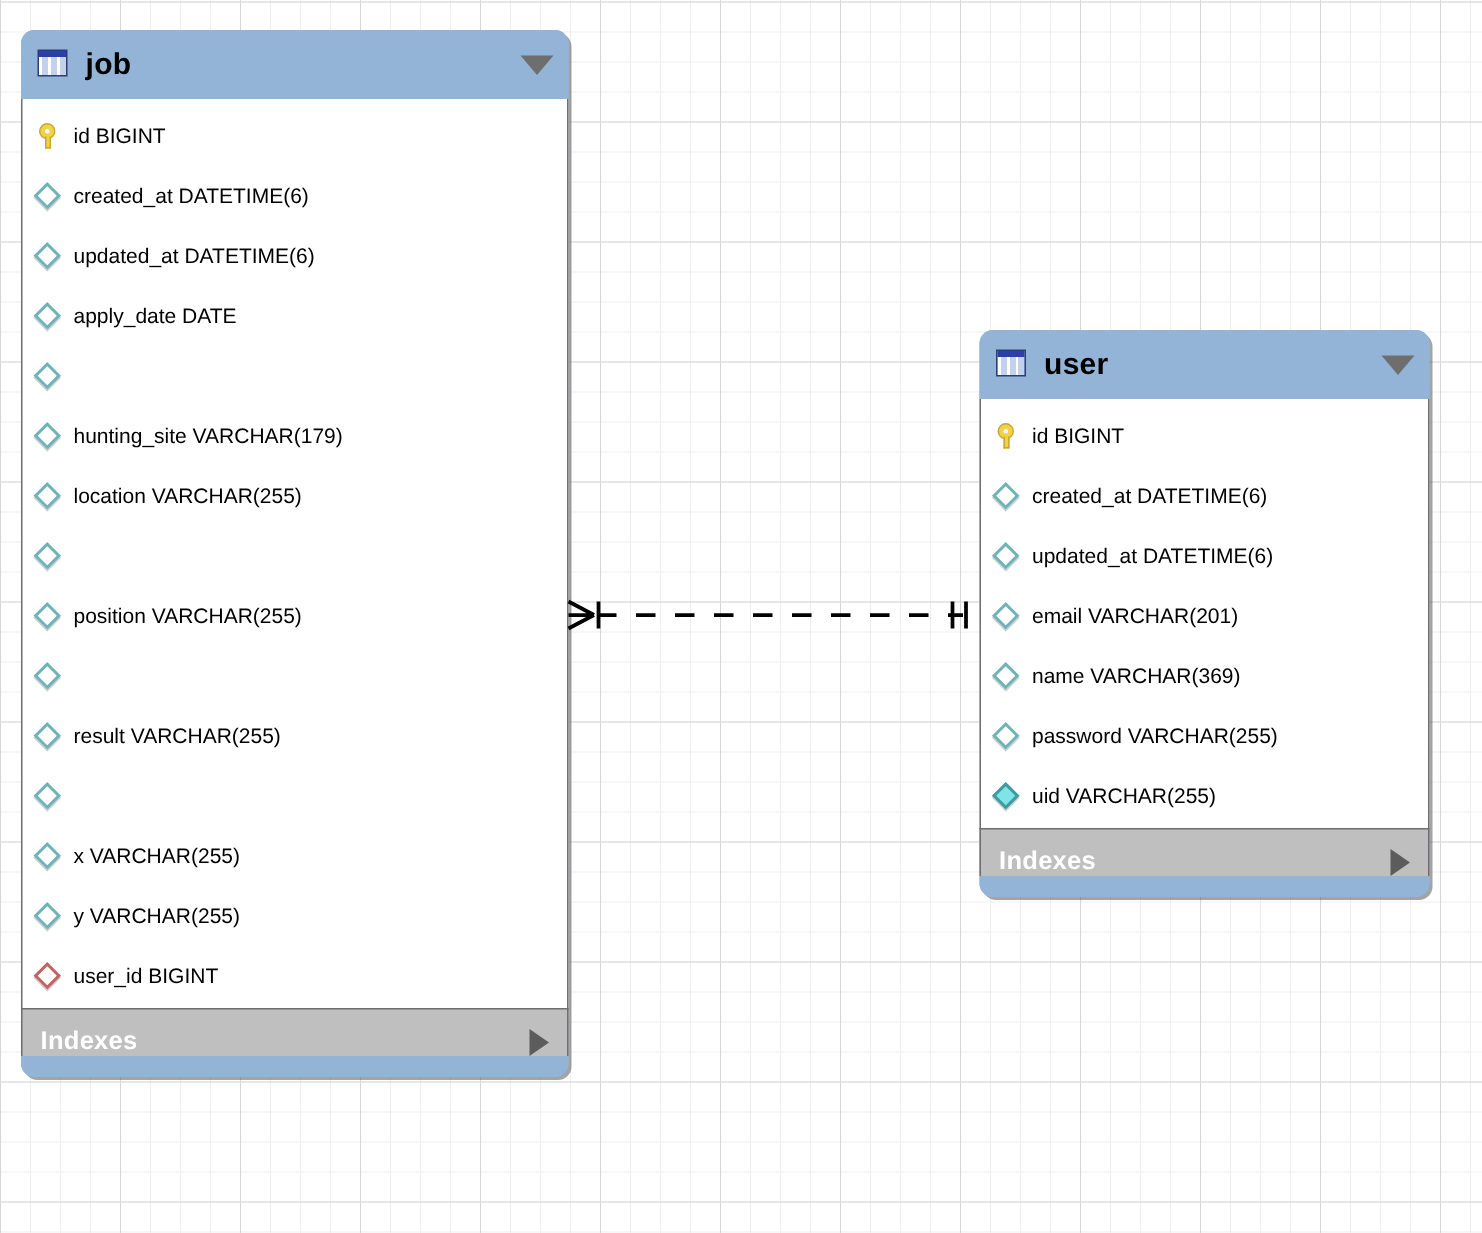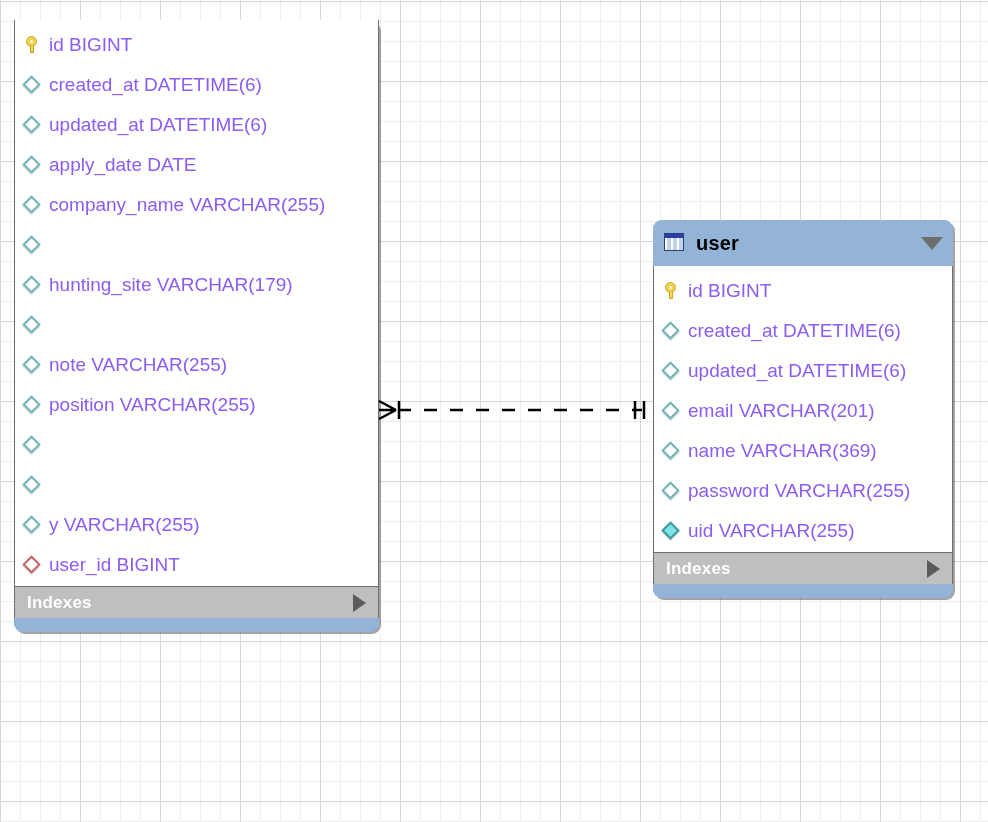--- a/index.html
+++ b/index.html
@@ -109,22 +109,22 @@
 
   .er-row {
     display: flex;
     align-items: center;
     height: 40px;
     padding-left: 10px;
     white-space: nowrap;
   }
 
   .er-row .label {
-    font-size: 19px;
-    color: #8b5cf6;
+    font-size: 14px;
+    color: #000000;
     line-height: 1;
   }
 
   
   .kind {
     width: 24px;
     flex: 0 0 auto;
     display: flex;
     align-items: center;
     justify-content: flex-start;
@@ -173,21 +173,21 @@
     width: 4px; height: 8px;
     background: #f2d14b;
     border: 1px solid #c9a92c;
     border-top: none;
     box-sizing: border-box;
   }
 
   
   .er-indexes {
     display: flex;
-    align-items: center;
+    align-items: flex-end;
     height: 32px;
     background: #bfbfbf;
     border-left: 1px solid #6e6e6e;
     border-right: 1px solid #6e6e6e;
     border-top: 1px solid #6e6e6e;
     padding: 0 12px 0 12px;
     box-sizing: border-box;
   }
   .er-indexes .itxt {
     font-size: 17px;
@@ -220,20 +220,29 @@
     height: 28px;
   }
 </style>
 </head>
 <body>
 
 <div id="canvas">
 
   <div class="er-table" id="table-job" style="left:14px; top:20px; width:365px;">
 
+    <div class="er-header">
+      <span class="tbl-icon">
+        <span class="shadow"></span>
+          <span class="body"></span>
+          <span class="cap"></span>
+      </span>
+      <span class="tbl-title">job</span>
+      <span class="caret-down"></span>
+    </div>
 
     <div class="er-columns" id="job-columns">
         <div class="er-row">
           <span class="kind">
             <span class="keyicon">
               <span class="ring"></span>
               <span class="stem"></span>
             </span>
           </span>
           <span class="label">id BIGINT</span>
@@ -253,59 +262,65 @@
         <div class="er-row">
           <span class="kind">
             <span class="diamond"></span>
           </span>
           <span class="label">apply_date DATE</span>
         </div>
         <div class="er-row">
           <span class="kind">
             <span class="diamond"></span>
           </span>
-          <span class="label">company_name VARCHAR(255)</span>
-        </div>
-        <div class="er-row">
-          <span class="kind">
-            <span class="diamond"></span>
-          </span>
         </div>
         <div class="er-row">
           <span class="kind">
             <span class="diamond"></span>
           </span>
           <span class="label">hunting_site VARCHAR(179)</span>
         </div>
         <div class="er-row">
           <span class="kind">
             <span class="diamond"></span>
           </span>
-        </div>
-        <div class="er-row">
-          <span class="kind">
-            <span class="diamond"></span>
-          </span>
-          <span class="label">note VARCHAR(255)</span>
+          <span class="label">location VARCHAR(255)</span>
+        </div>
+        <div class="er-row">
+          <span class="kind">
+            <span class="diamond"></span>
+          </span>
         </div>
         <div class="er-row">
           <span class="kind">
             <span class="diamond"></span>
           </span>
           <span class="label">position VARCHAR(255)</span>
         </div>
         <div class="er-row">
           <span class="kind">
             <span class="diamond"></span>
           </span>
         </div>
         <div class="er-row">
           <span class="kind">
             <span class="diamond"></span>
           </span>
+          <span class="label">result VARCHAR(255)</span>
+        </div>
+        <div class="er-row">
+          <span class="kind">
+            <span class="diamond"></span>
+          </span>
+        </div>
+        <div class="er-row">
+          <span class="kind">
+            <span class="diamond"></span>
+          </span>
+          <span class="label">x VARCHAR(255)</span>
         </div>
         <div class="er-row">
           <span class="kind">
             <span class="diamond"></span>
           </span>
           <span class="label">y VARCHAR(255)</span>
         </div>
         <div class="er-row">
           <span class="kind">
             <span class="diamond fk"></span>

